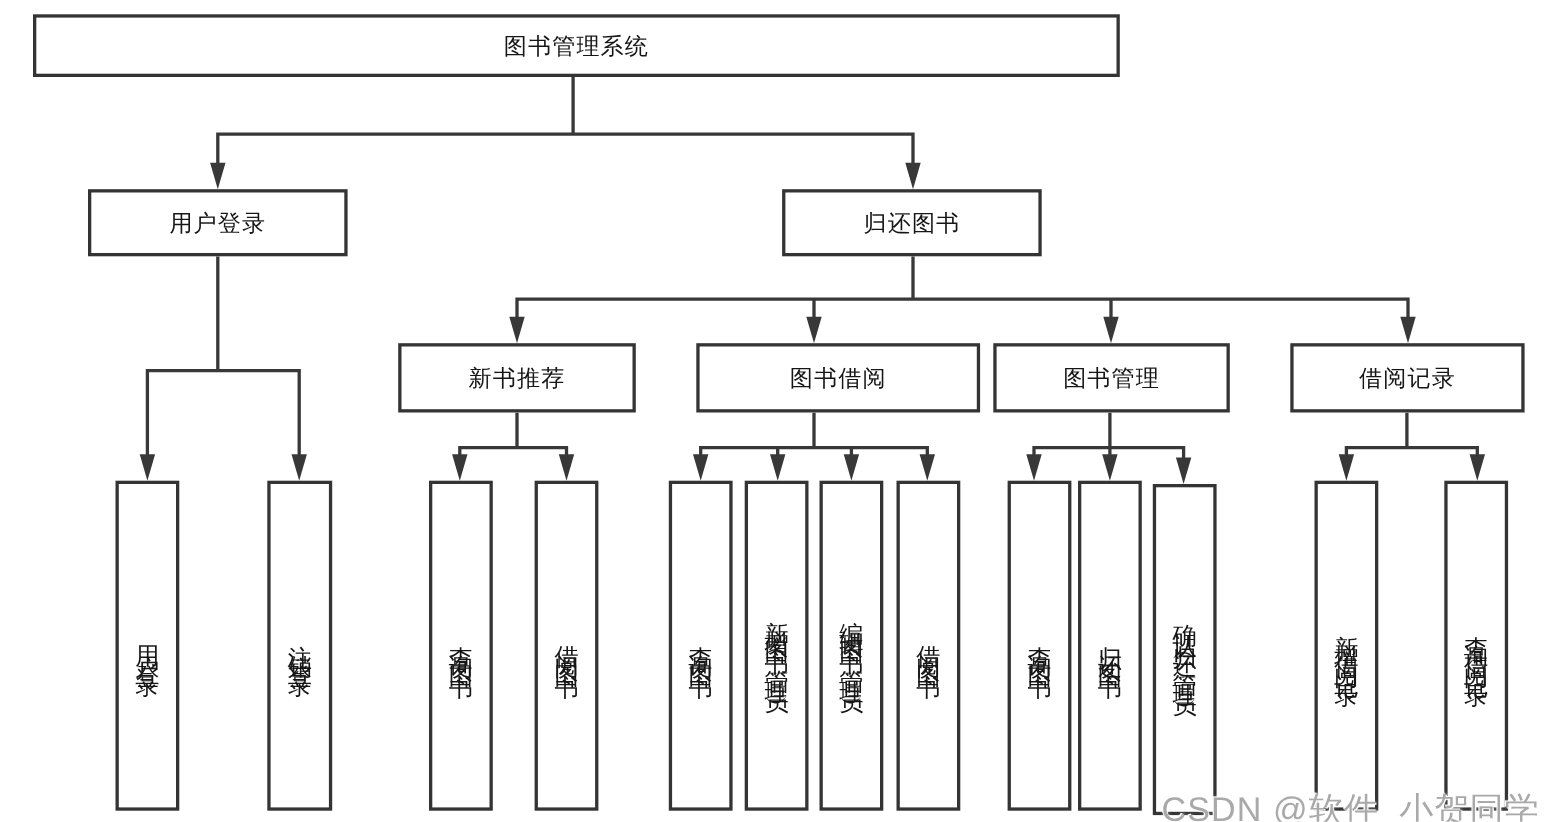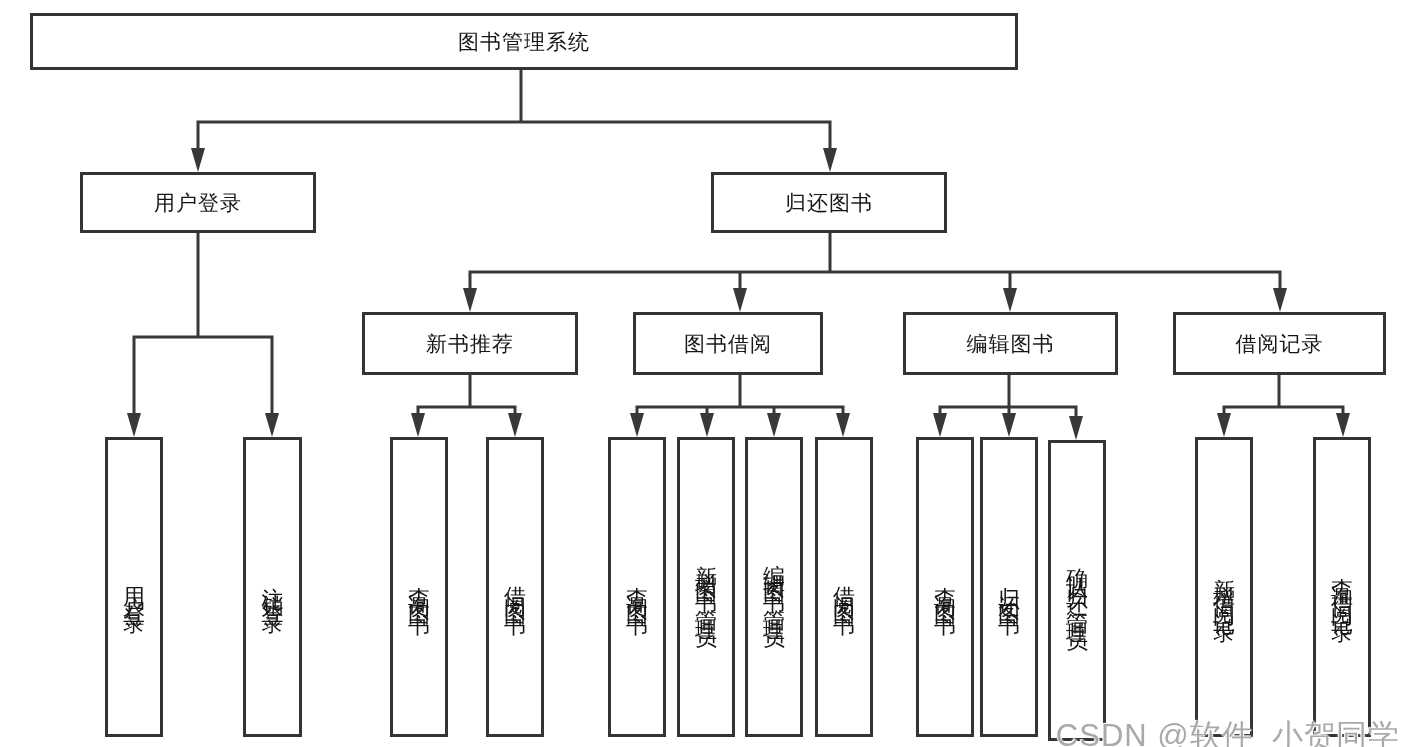--- a/index.html
+++ b/index.html
@@ -108,22 +108,22 @@
       <polygon points="1336,413 1350,413 1343,437"></polygon>
     </g>
   </svg>
 
   <div class="node node-h node-root">图书管理系统</div>
 
   <div class="node node-h node-l2" style="left:80px;">用户登录</div>
   <div class="node node-h node-l2" style="left:711px;">归还图书</div>
 
   <div class="node node-h node-l3" style="left:362px;width:216px;">新书推荐</div>
-  <div class="node node-h node-l3" style="left:633px;width:190px;">图书借阅</div>
-  <div class="node node-h node-l3" style="left:903px;width:215px;">编辑图书</div>
+  <div class="node node-h node-l3" style="left:633px;width:258px;">图书借阅</div>
+  <div class="node node-h node-l3" style="left:903px;width:215px;">图书管理</div>
   <div class="node node-h node-l3" style="left:1173px;width:213px;">借阅记录</div>
 
   <div class="node leaf" style="left:105px;">用户登录</div>
   <div class="node leaf" style="left:243px;width:59px;">注销登录</div>
 
   <div class="node leaf" style="left:390px;">查询图书</div>
   <div class="node leaf" style="left:486px;">借阅图书</div>
 
   <div class="node leaf" style="left:608px;">查询图书</div>
   <div class="node leaf" style="left:677px;">新增图书（管理员）</div>

